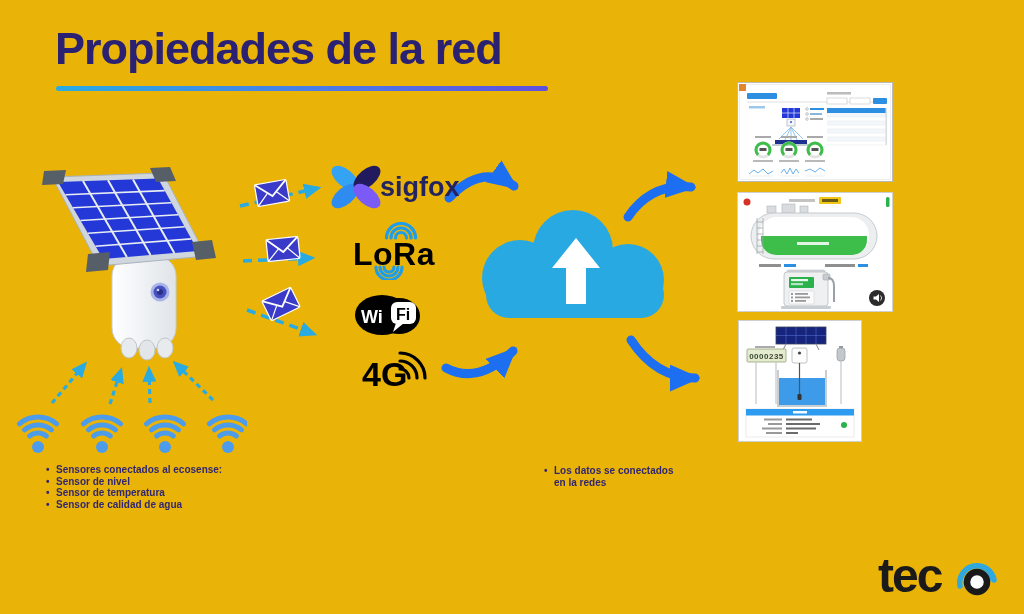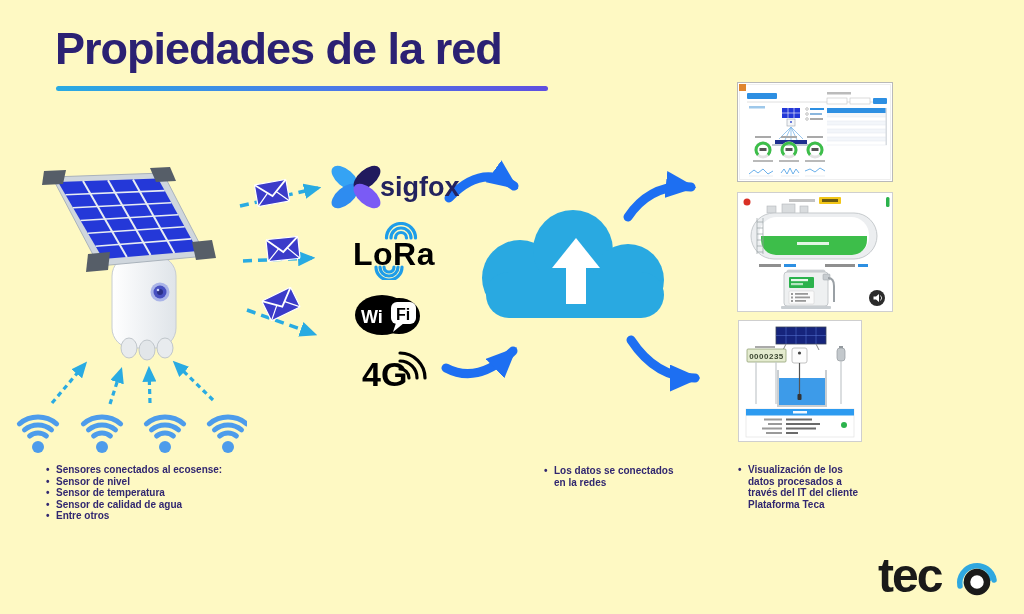--- a/index.html
+++ b/index.html
@@ -1,16 +1,16 @@
 <!DOCTYPE html>
 <html><head>
 <meta charset="utf-8">
 <style>
   html,body{margin:0;padding:0;background:#fff;}
-  #slide{position:relative;width:1024px;height:614px;background:#fef9c3;overflow:hidden;
+  #slide{position:relative;width:1024px;height:614px;background:#eab308;overflow:hidden;
          font-family:"Liberation Sans",sans-serif;}
   .abs{position:absolute;}
   #title{left:55px;top:24px;font-size:45px;font-weight:bold;letter-spacing:-1px;
          color:#2B2173;line-height:1.1;margin:0;}
   #title-underline{left:56px;top:86px;width:492px;height:5px;border-radius:3px;
          background:linear-gradient(90deg,#29ABE2 0%,#4A7BE8 55%,#5F4FE0 100%);}
   .note{position:absolute;font-weight:bold;font-size:10px;line-height:1.16;color:#312770;}
   .note .row{display:flex;}
   .note .dot{flex:0 0 10px;width:10px;}
   .note .dot::before{content:"•";}
@@ -391,48 +391,33 @@
         <span>Sensor de nivel</span>
       </div>
     <div class="row">
         <span class="dot"></span>
         <span>Sensor de temperatura</span>
       </div>
     <div class="row">
         <span class="dot"></span>
         <span>Sensor de calidad de agua</span>
       </div>
-    <div class="row">
-        <span class="dot"></span>
-        <span>Entre otros</span>
-      </div>
   </div>
 
 
   <div class="note" style="left:544px;top:465px;width:175px">
     <div class="row">
         <span class="dot"></span>
       <div>
         <div>Los datos se conectados</div>
         <div>en la redes</div>
       </div>
     </div>
   </div>
 
-  <div class="note" style="left:738px;top:464px;width:175px">
-    <div class="row">
-        <span class="dot"></span>
-      <div>
-        <div>Visualización de los</div>
-        <div>datos procesados a</div>
-        <div>través del IT del cliente</div>
-        <div>Plataforma Teca</div>
-      </div>
-    </div>
-  </div>
 
   <svg class="abs" style="left:878px;top:542px" width="130" height="62" viewBox="0 0 130 62">
     <text x="0" y="50" font-size="48" font-weight="bold" letter-spacing="-2" fill="#1a1a1a">tec</text>
     <g>
       <g fill="none" stroke="#2FA8E0" stroke-linecap="round">
         <path d="M 82 44 A 17 17 0 0 1 116 38" stroke-width="5.5"></path>
         <path d="M 88 41 A 12 12 0 0 1 111 37" stroke-width="5"></path>
       </g>
       <circle cx="99" cy="40" r="10" fill="#ffffff" stroke="#1a1a1a" stroke-width="6.5"></circle>
     </g>

